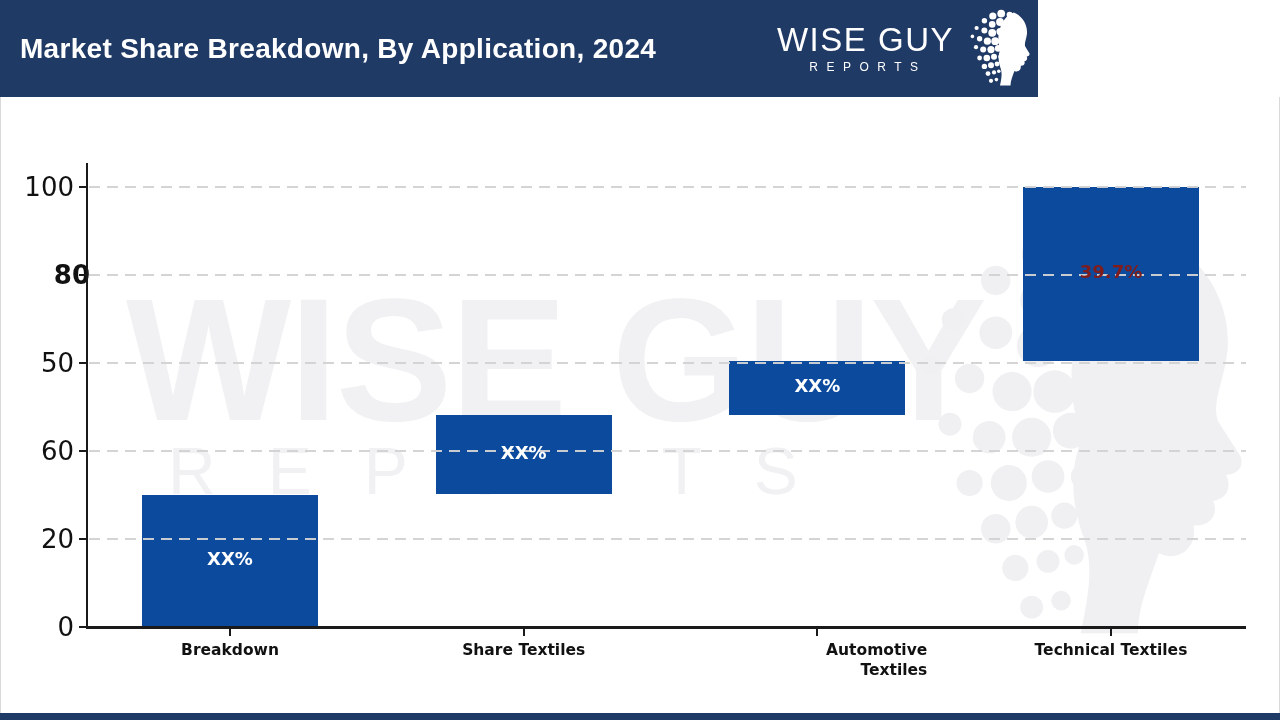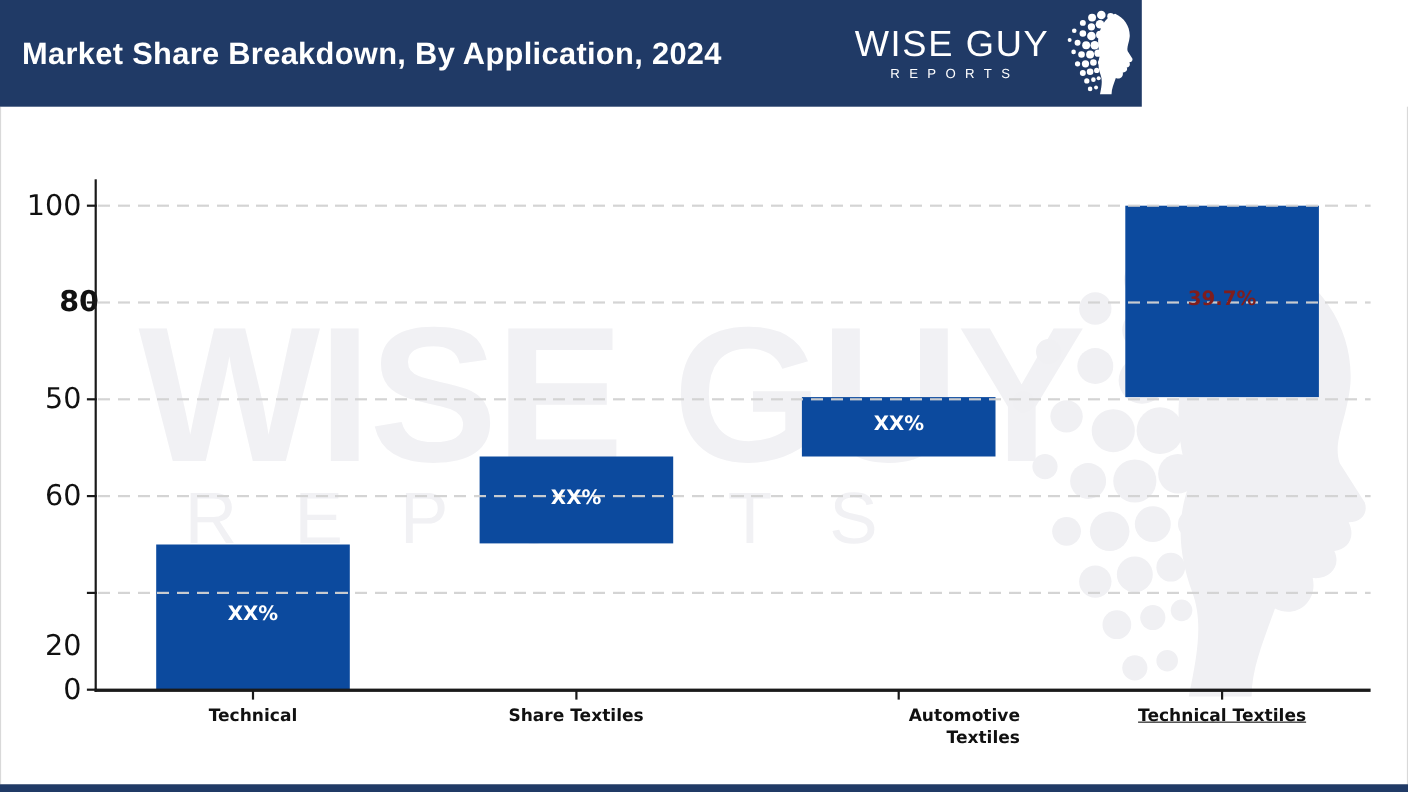--- a/index.html
+++ b/index.html
@@ -94,39 +94,39 @@
       <div class="bar" style="left: 142px; top: 494.5px; width: 176px; height: 132px; background: rgb(12, 74, 158);"></div>
       <div class="bar-label" style="left: 142px; top: 547.5px; width: 176px; color: rgb(255, 255, 255);">XX%</div>
       <div class="bar" style="left: 435.7px; top: 415.3px; width: 176px; height: 79.2px; background: rgb(12, 74, 158);"></div>
       <div class="bar-label" style="left: 435.7px; top: 441.9px; width: 176px; color: rgb(255, 255, 255);">XX%</div>
       <div class="bar" style="left: 729.3px; top: 361.18px; width: 176px; height: 54.12px; background: rgb(12, 74, 158);"></div>
       <div class="bar-label" style="left: 729.3px; top: 375.24px; width: 176px; color: rgb(255, 255, 255);">XX%</div>
       <div class="bar" style="left: 1023px; top: 186.5px; width: 176px; height: 174.68px; background: rgb(12, 74, 158);"></div>
       <div class="bar-label" style="left: 1023px; top: 260.84px; width: 176px; color: #7f1d1d;">39.7%</div>
       <div class="ylab" style="left: 0px; top: 613.5px; width: 74px;">0</div>
       <div class="tick" style="left: 79px; top: 625.5px; width: 9px; height: 2px;"></div>
-      <div class="ylab" style="left: 0px; top: 525.5px; width: 74px; margin-top: 48px;">20</div>
+      <div class="ylab" style="left: 0px; top: 525.5px; width: 74px;">20</div>
       <div class="tick" style="left: 79px; top: 537.5px; width: 9px; height: 2px;"></div>
       <div class="ylab" style="left: 0px; top: 437.5px; width: 74px;">60</div>
       <div class="tick" style="left: 79px; top: 449.5px; width: 9px; height: 2px;"></div>
       <div class="ylab" style="left: 0px; top: 349.5px; width: 74px;">50</div>
       <div class="tick" style="left: 79px; top: 361.5px; width: 9px; height: 2px;"></div>
       <div class="ylab" style="left: 16px; top: 261.5px; width: 74px; font-weight: bold;">80</div>
       <div class="tick" style="left: 79px; top: 273.5px; width: 9px; height: 2px;"></div>
       <div class="ylab" style="left: 0px; top: 173.5px; width: 74px;">100</div>
       <div class="tick" style="left: 79px; top: 185.5px; width: 9px; height: 2px;"></div>
       <div class="tick" style="left: 229px; top: 628px; width: 2px; height: 8px;"></div>
-      <div class="xlab" style="left: 120px; top: 640px; width: 220px;">Technical</div>
+      <div class="xlab" style="left: 120px; top: 640px; width: 220px;">Breakdown</div>
       <div class="tick" style="left: 522.7px; top: 628px; width: 2px; height: 8px;"></div>
       <div class="xlab" style="left: 413.7px; top: 640px; width: 220px;">Share Textiles</div>
       <div class="tick" style="left: 816.3px; top: 628px; width: 2px; height: 8px;"></div>
       <div class="xlab" style="left: 707.3px; top: 640px; width: 220px; text-align: right;">Automotive
 Textiles</div>
       <div class="tick" style="left: 1110px; top: 628px; width: 2px; height: 8px;"></div>
-      <div class="xlab" style="left: 1001px; top: 640px; width: 220px; text-decoration: underline;">Technical Textiles</div>
+      <div class="xlab" style="left: 1001px; top: 640px; width: 220px;">Technical Textiles</div>
       <div class="axis" style="left: 86px; top: 163px; width: 2px; height: 465.5px; background: rgb(26, 26, 26);"></div>
       <div class="axis" style="left: 86px; top: 625.5px; width: 1160px; height: 3px; background: rgb(26, 26, 26);"></div>
     </div>
 
   <div class="hdr" style="background: rgb(32, 58, 102);">
     <div class="hdr-title">Market Share Breakdown, By Application, 2024</div>
     <div class="logo">
       <div class="logo-text">
         <div class="logo-l1">WISE GUY</div>
         <div class="logo-l2">REPORTS</div>

